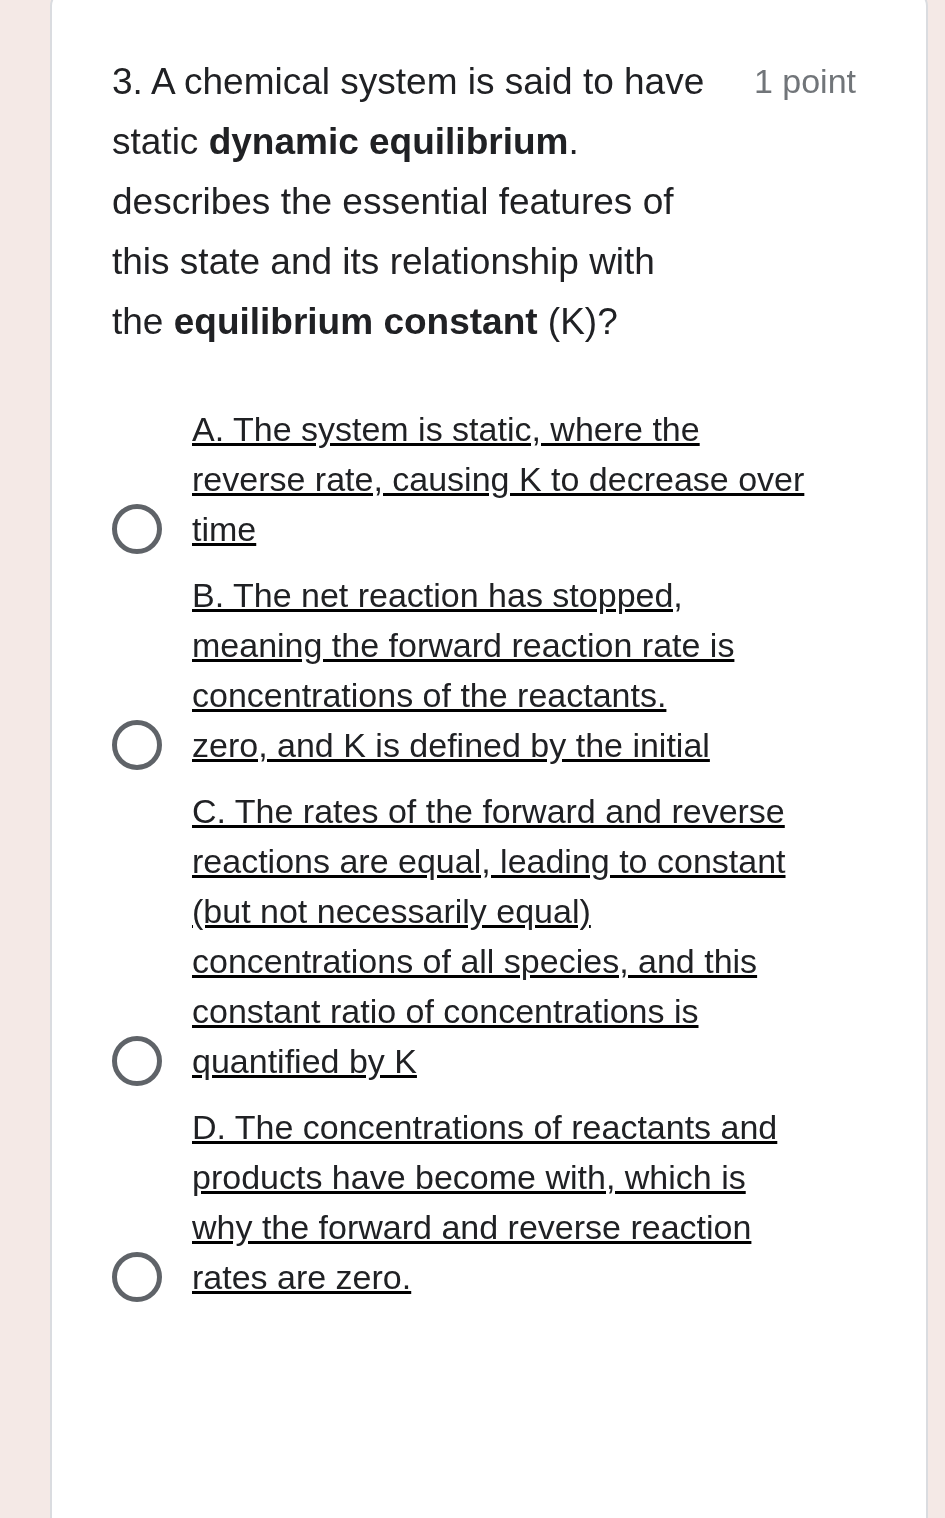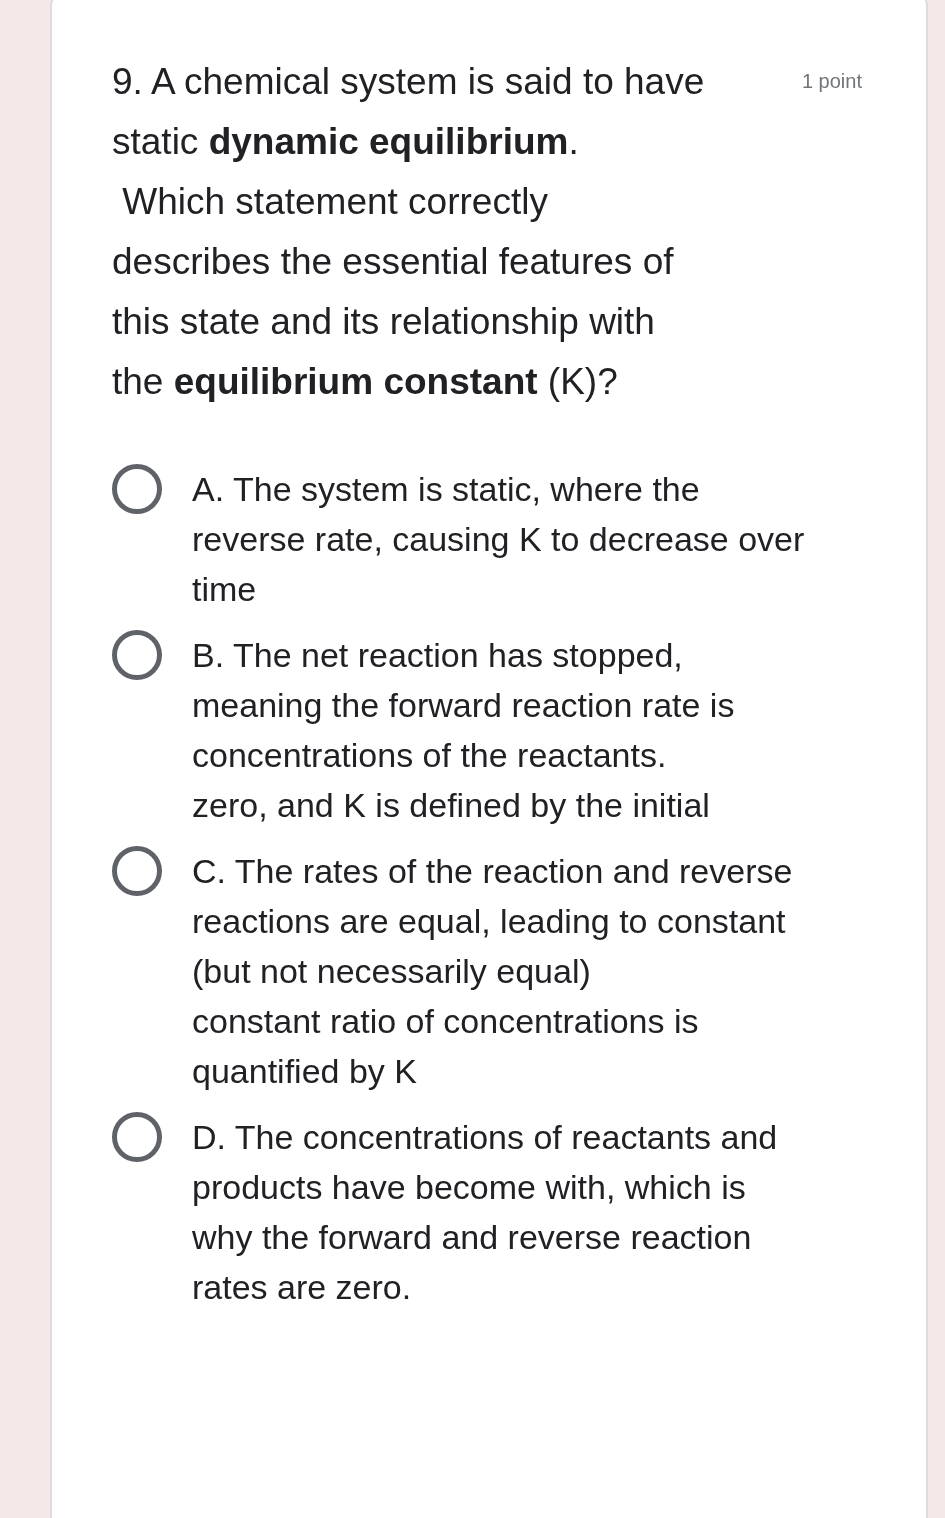--- a/index.html
+++ b/index.html
@@ -34,32 +34,33 @@
   }
   .q-line {
     white-space: pre;
   }
   .q-line b {
     font-weight: bold;
   }
   .points {
     position: absolute;
     top: 12px;
-    right: 6px;
-    font-size: 20px;
+    right: 12px;
+    font-size: 34px;
     line-height: 34px;
     color: var(--points, #717579);
     white-space: nowrap;
   }
   .options {
     margin-top: 52px;
   }
   .option {
     display: flex;
-    align-items: flex-start;
+    align-items: flex-end;
+    text-decoration: underline;
   }
   .option + .option {
     margin-top: 16px;
   }
   .radio {
     width: 50px;
     height: 50px;
     min-width: 50px;
     box-sizing: border-box;
     border: 5px solid var(--radio, #5f6368);
@@ -76,23 +77,22 @@
   .option-line {
     white-space: pre;
   }
 </style>
 </head>
 <body style="--page-bg: #f4e9e6; --card-bg: #ffffff; --card-border: #dadce0; --text: #202124; --points: #717579; --radio: #5f6368;">
 
 <div class="card">
   <div class="question">
     <div id="question-text">
-        <div class="q-line"><span>9. A chemical system is said to have</span></div>
+        <div class="q-line"><span>3. A chemical system is said to have</span></div>
         <div class="q-line"><span>static </span><b>dynamic equilibrium</b><span>.</span></div>
-        <div class="q-line"><span> Which statement correctly</span></div>
         <div class="q-line"><span>describes the essential features of</span></div>
         <div class="q-line"><span>this state and its relationship with</span></div>
         <div class="q-line"><span>the </span><b>equilibrium constant</b><span> (K)?</span></div>
       </div>
     <div class="points">1 point</div>
   </div>
   <div id="options" class="options">
       <div class="option">
         <div class="radio" role="radio" aria-checked="false"></div>
         <div class="option-text">
@@ -106,23 +106,24 @@
         <div class="option-text">
           <div class="option-line">B. The net reaction has stopped,</div>
           <div class="option-line">meaning the forward reaction rate is</div>
           <div class="option-line">concentrations of the reactants.</div>
           <div class="option-line">zero, and K is defined by the initial</div>
         </div>
       </div>
       <div class="option">
         <div class="radio" role="radio" aria-checked="false"></div>
         <div class="option-text">
-          <div class="option-line">C. The rates of the reaction and reverse</div>
+          <div class="option-line">C. The rates of the forward and reverse</div>
           <div class="option-line">reactions are equal, leading to constant</div>
           <div class="option-line">(but not necessarily equal)</div>
+          <div class="option-line">concentrations of all species, and this</div>
           <div class="option-line">constant ratio of concentrations is</div>
           <div class="option-line">quantified by K</div>
         </div>
       </div>
       <div class="option">
         <div class="radio" role="radio" aria-checked="false"></div>
         <div class="option-text">
           <div class="option-line">D. The concentrations of reactants and</div>
           <div class="option-line">products have become with, which is</div>
           <div class="option-line">why the forward and reverse reaction</div>

